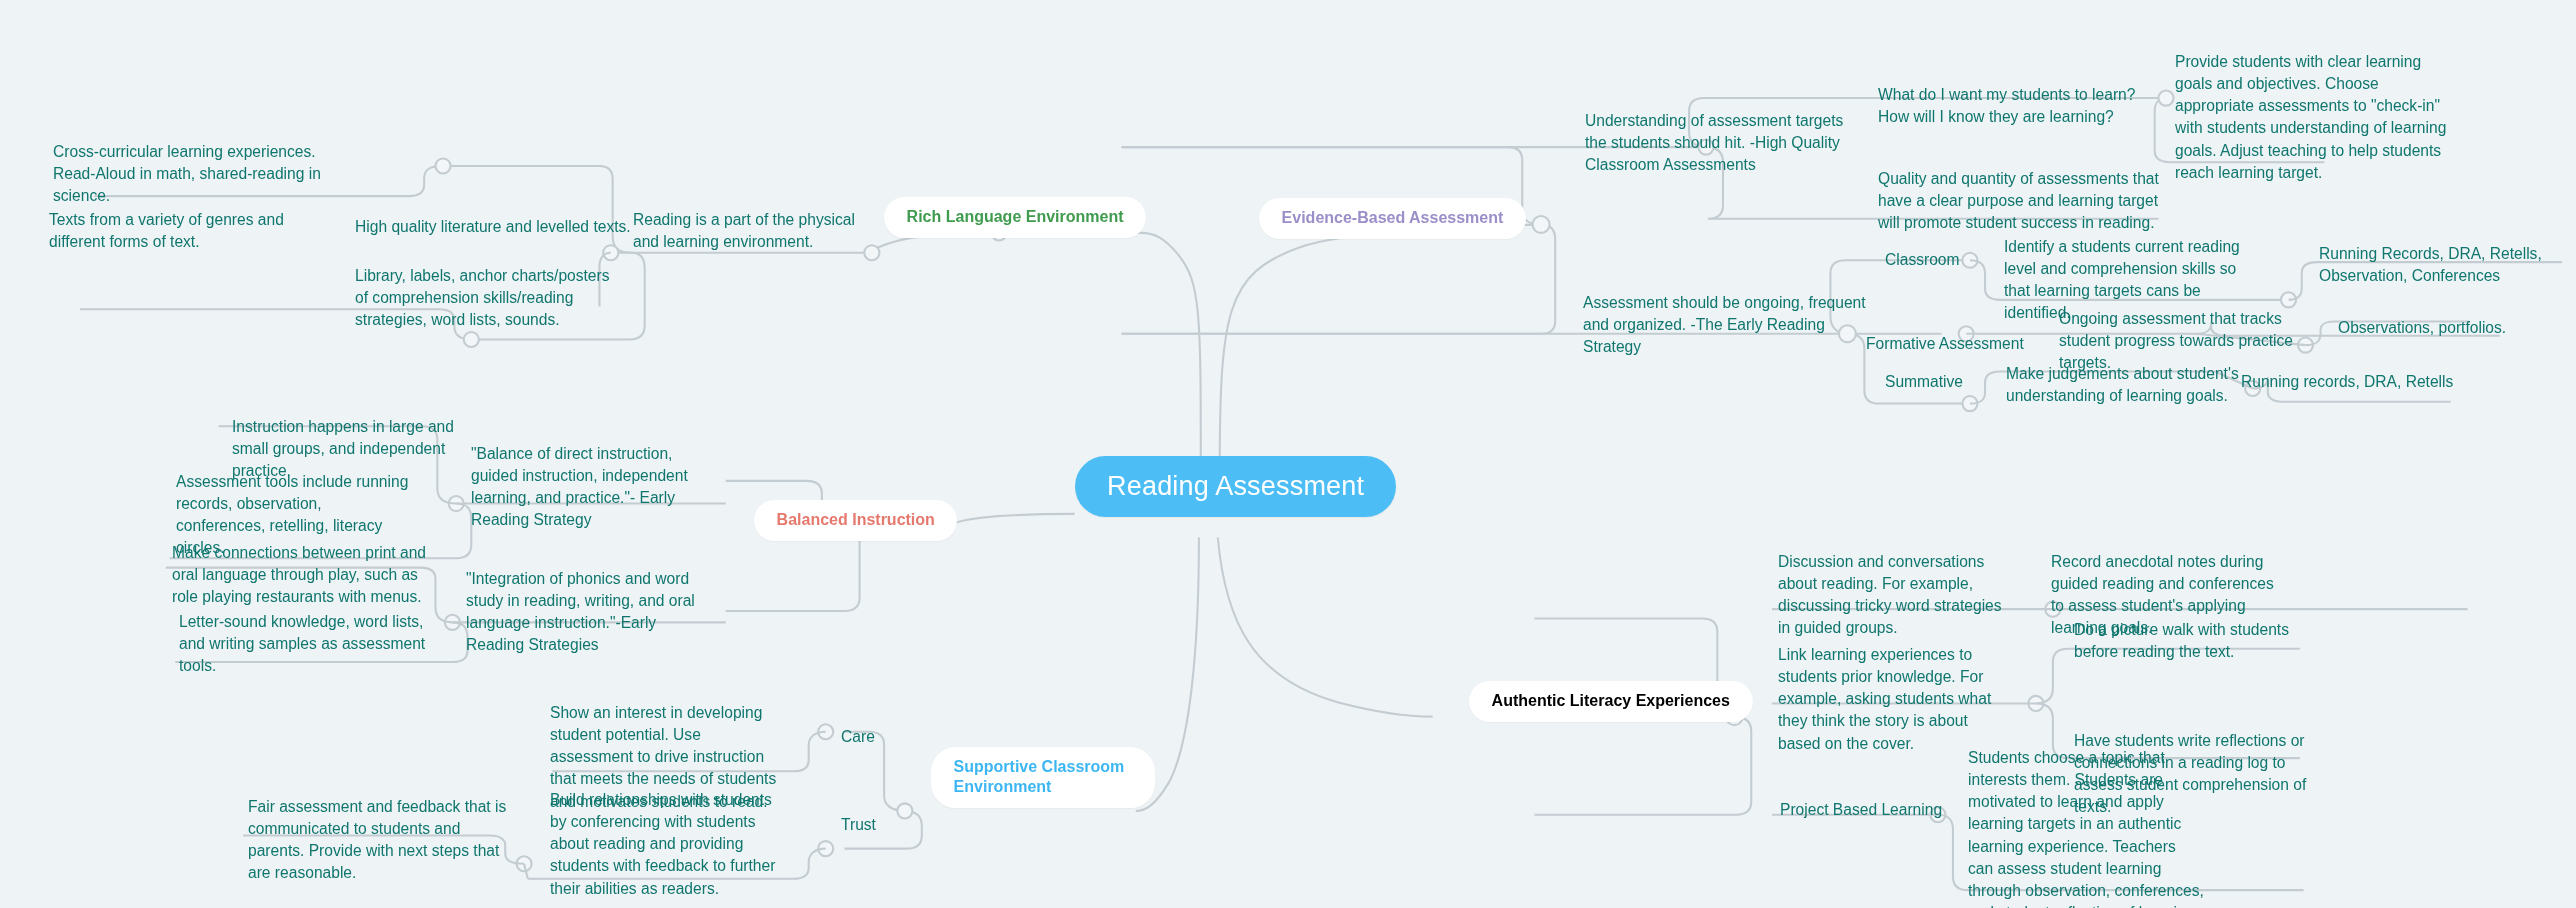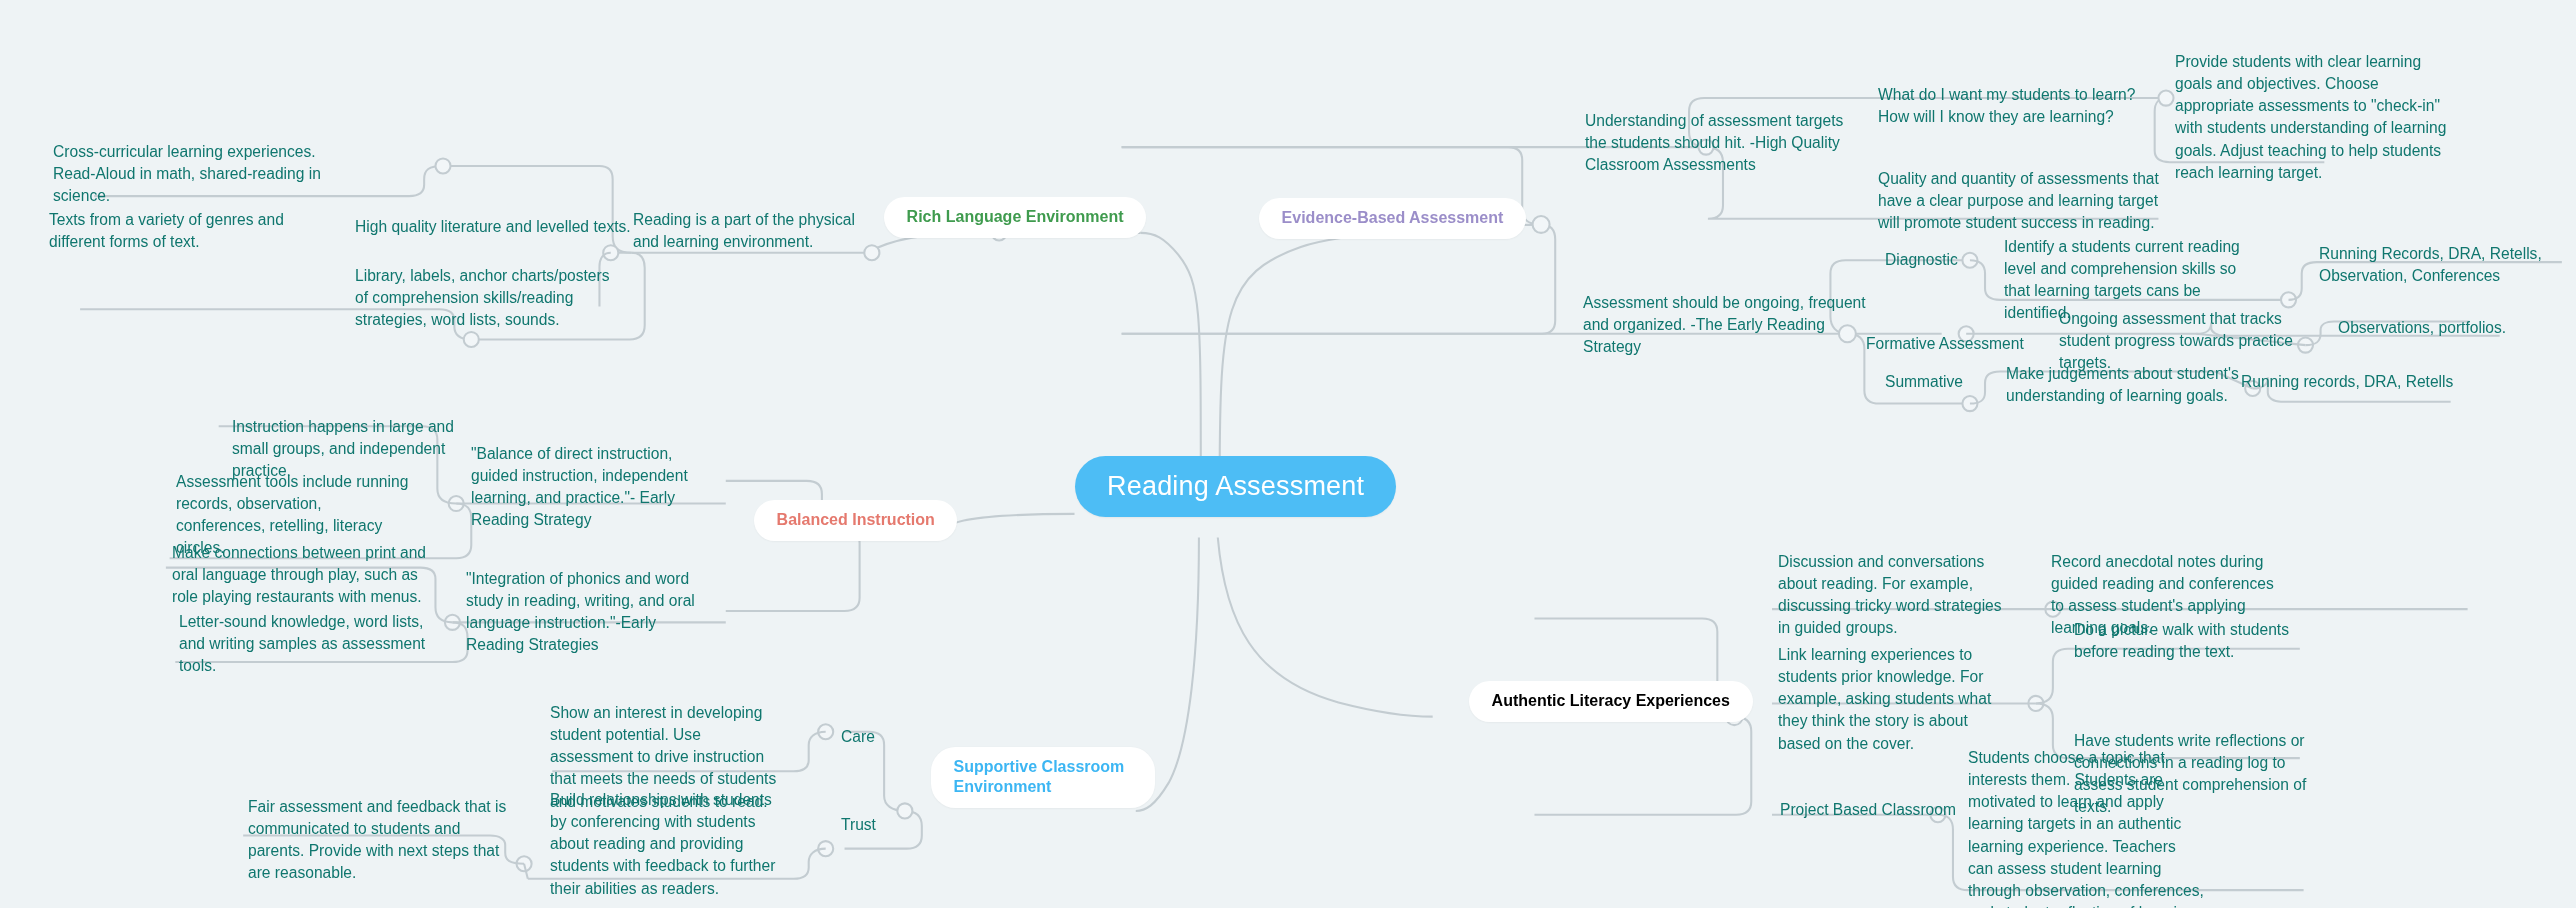--- a/index.html
+++ b/index.html
@@ -194,21 +194,21 @@
   <div class="node leaf" style="left:1585px;top:110px;width:273px;">Understanding of assessment targets the students should hit. -High Quality Classroom Assessments</div>
 
   <div class="node leaf" style="left:1878px;top:84px;width:283px;">What do I want my students to learn? How will I know they are learning?</div>
 
   <div class="node leaf" style="left:2175px;top:51px;width:279px;">Provide students with clear learning goals and objectives. Choose appropriate assessments to "check-in" with students understanding of learning goals. Adjust teaching to help students reach learning target.</div>
 
   <div class="node leaf" style="left:1878px;top:168px;width:283px;">Quality and quantity of assessments that have a clear purpose and learning target will promote student success in reading.</div>
 
   <div class="node leaf" style="left:1583px;top:292px;width:283px;">Assessment should be ongoing, frequent and organized. -The Early Reading Strategy</div>
 
-  <div class="node leaf" style="left:1885px;top:249px;width:189px;">Diagnostic</div>
+  <div class="node leaf" style="left:1885px;top:249px;width:189px;">Classroom</div>
 
   <div class="node leaf" style="left:2004px;top:236px;width:247px;">Identify a students current reading level and comprehension skills so that learning targets cans be identified.</div>
 
   <div class="node leaf" style="left:2319px;top:243px;width:283px;">Running Records, DRA, Retells, Observation, Conferences</div>
 
   <div class="node leaf" style="left:1866px;top:320px;width:207px;margin-top:13px;">Formative Assessment</div>
 
   <div class="node leaf" style="left:2059px;top:308px;width:236px;">Ongoing assessment that tracks student progress towards practice targets.</div>
 
   <div class="node leaf" style="left:2338px;top:317px;width:236px;">Observations, portfolios.</div>
@@ -244,18 +244,18 @@
   <div class="node leaf" style="left:1778px;top:551px;width:236px;">Discussion and conversations about reading. For example, discussing tricky word strategies in guided groups.</div>
 
   <div class="node leaf" style="left:2051px;top:551px;width:236px;">Record anecdotal notes during guided reading and conferences to assess student's applying learning goals.</div>
 
   <div class="node leaf" style="left:1778px;top:644px;width:236px;">Link learning experiences to students prior knowledge. For example, asking students what they think the story is about based on the cover.</div>
 
   <div class="node leaf" style="left:2074px;top:619px;width:236px;">Do a picture walk with students before reading the text.</div>
 
   <div class="node leaf" style="left:2074px;top:730px;width:240px;">Have students write reflections or connections in a reading log to assess student comprehension of texts.</div>
 
-  <div class="node leaf" style="left:1780px;top:799px;width:207px;">Project Based Classroom</div>
+  <div class="node leaf" style="left:1780px;top:799px;width:207px;">Project Based Learning</div>
 
   <div class="node leaf" style="left:1968px;top:747px;width:236px;">Students choose a topic that interests them. Students are motivated to learn and apply learning targets in an authentic learning experience. Teachers can assess student learning through observation, conferences, and student reflection of learning.</div>
 
 </div>
 
 
 </body></html>

